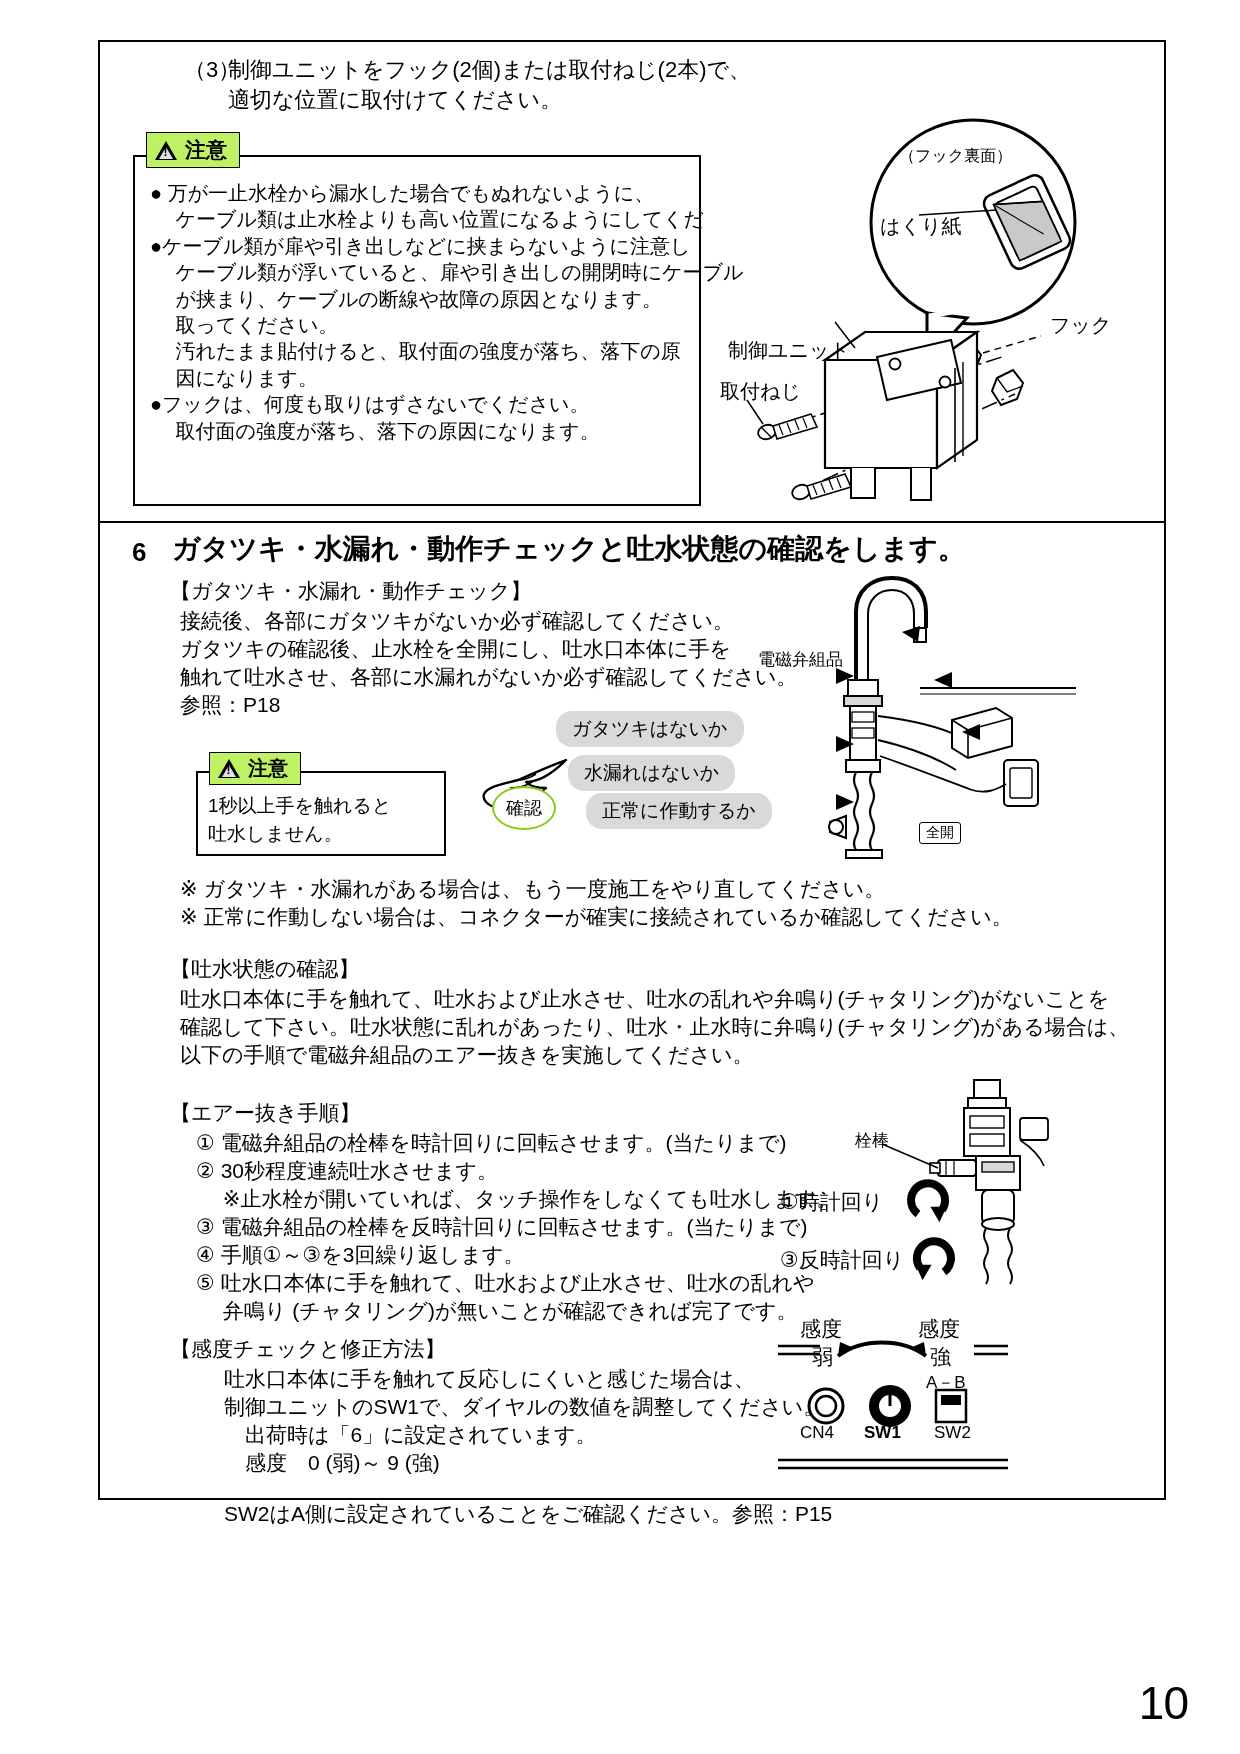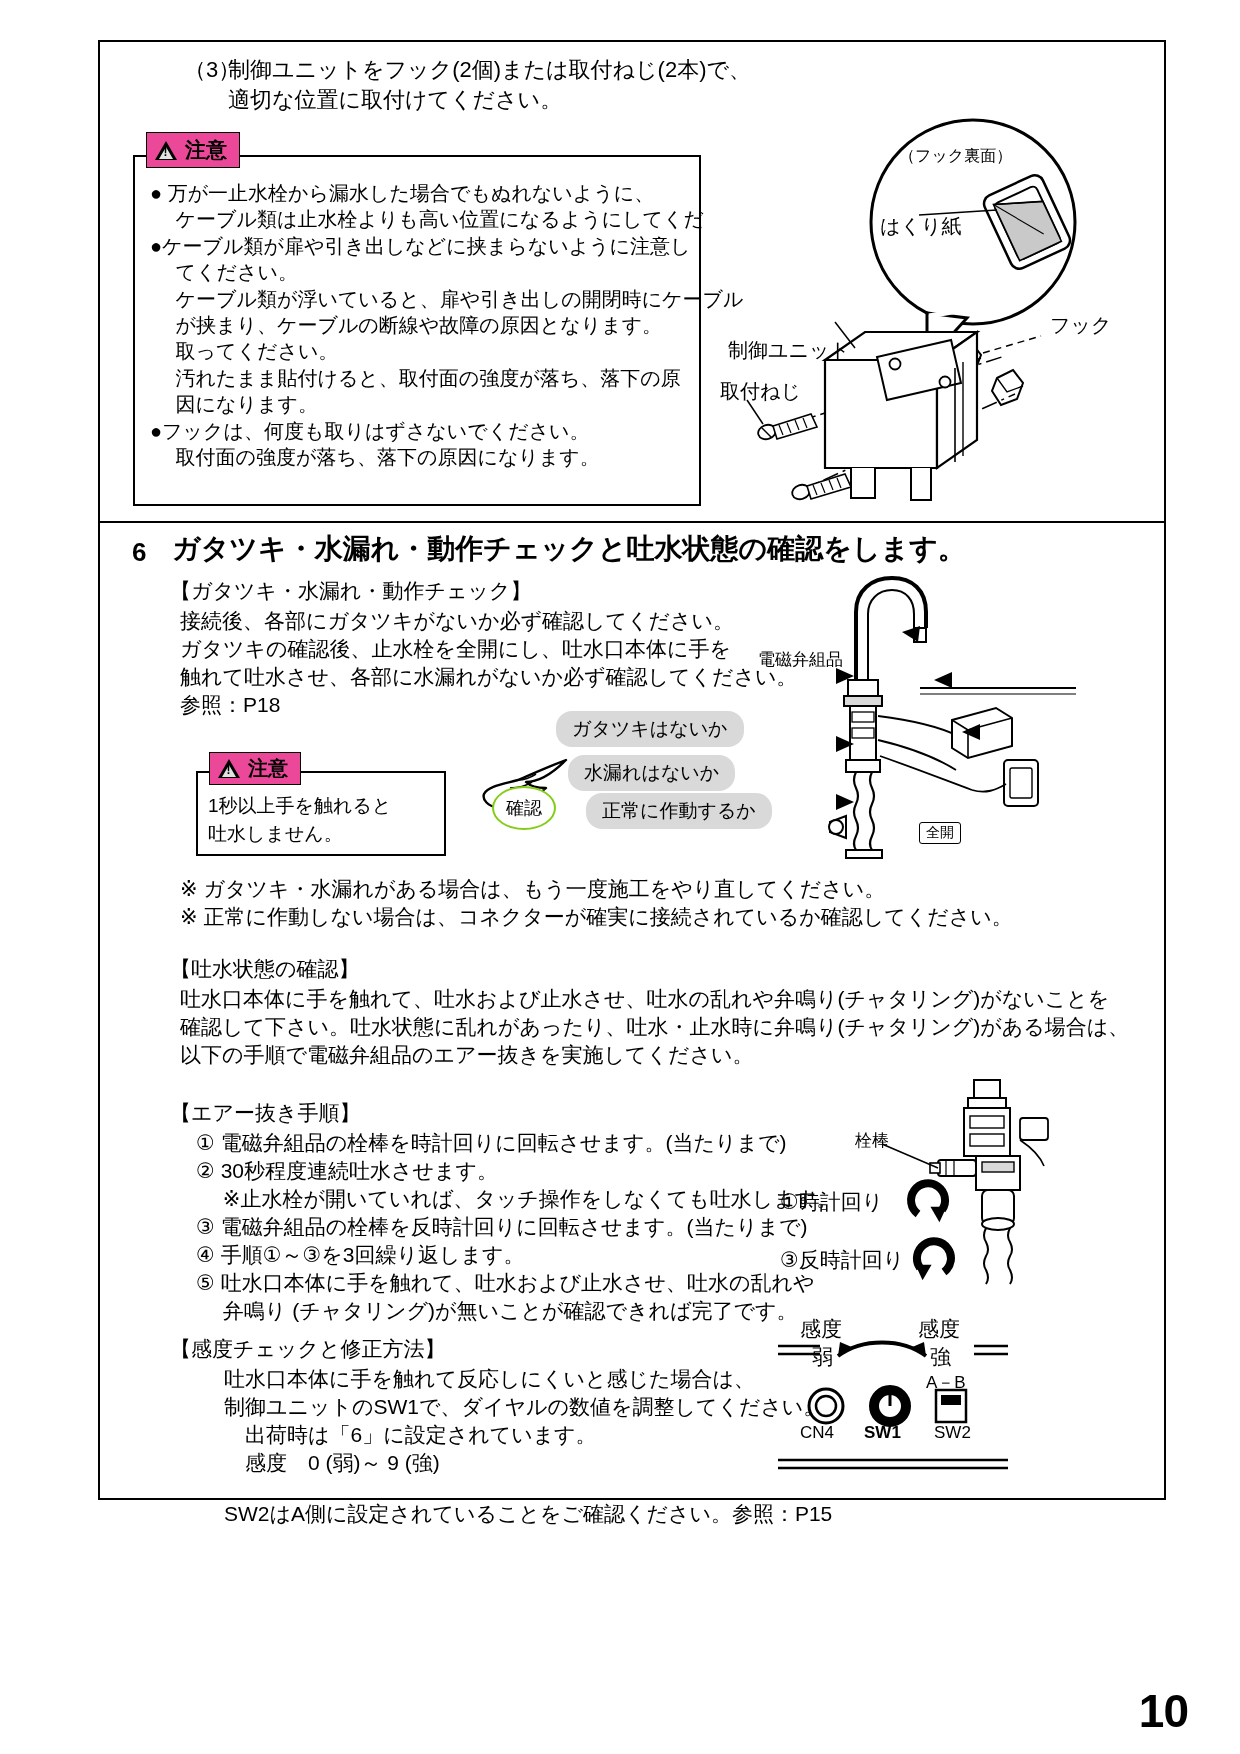--- a/index.html
+++ b/index.html
@@ -35,21 +35,21 @@
   .b { font-weight: bold; }
 
   
   .caution-box {
     position: absolute;
     border: 2px solid #000;
     background: #fff;
   }
   .caution-tab {
     position: absolute;
-    background: #ec4899;
+    background: #bef264;
     border: 1.5px solid #000;
     display: flex;
     align-items: center;
     gap: 8px;
     padding: 2px 12px 2px 8px;
     font-weight: bold;
   }
   .tri {
     width: 0; height: 0;
     border-left: 11px solid transparent;
@@ -102,23 +102,23 @@
     padding: 1px 6px;
     font-size: 14px;
     background: #fff;
     white-space: nowrap;
   }
 
   
   #pageno {
     position: absolute;
     right: 52px;
-    bottom: 16px;
+    bottom: 24px;
     font-size: 46px;
-    font-weight: bold;
+    font-weight: normal;
     letter-spacing: -1px;
   }
 
   svg { display: block; overflow: visible; }
   .dgm { position: absolute; }
 </style>
 </head>
 <body>
 
 <div id="page-frame"></div>
@@ -131,21 +131,20 @@
 
 <div class="caution-box" style="left:133px; top:155px; width:568px; height:351px;"></div>
 <div class="caution-tab" style="left:146px; top:132px; height:36px;">
   <span class="tri"></span>
   <span style="font-size:21px;">注意</span>
 </div>
 <div style="position:absolute; left:150px; top:180px; width:548px; font-size:20px; line-height:24.6px;">
   <div class="t" style="position:static;">● 万が一止水栓から漏水した場合でもぬれないように、</div>
   <div class="t" style="position:static;">　 ケーブル類は止水栓よりも高い位置になるようにしてくだ</div>
   <div class="t" style="position:static;">●ケーブル類が扉や引き出しなどに挟まらないように注意し</div>
-  <div class="t" style="position:static;">　 てください。</div>
   <div class="t" style="position:static;">　 ケーブル類が浮いていると、扉や引き出しの開閉時にケーブル</div>
   <div class="t" style="position:static;">　 が挟まり、ケーブルの断線や故障の原因となります。</div>
   <div class="t" style="position:static;">　 取ってください。</div>
   <div class="t" style="position:static;">　 汚れたまま貼付けると、取付面の強度が落ち、落下の原</div>
   <div class="t" style="position:static;">　 因になります。</div>
   <div class="t" style="position:static;">●フックは、何度も取りはずさないでください。</div>
   <div class="t" style="position:static;">　 取付面の強度が落ち、落下の原因になります。</div>
 </div>
 
 <div class="dgm" style="left:705px; top:110px; width:460px; height:390px;">

